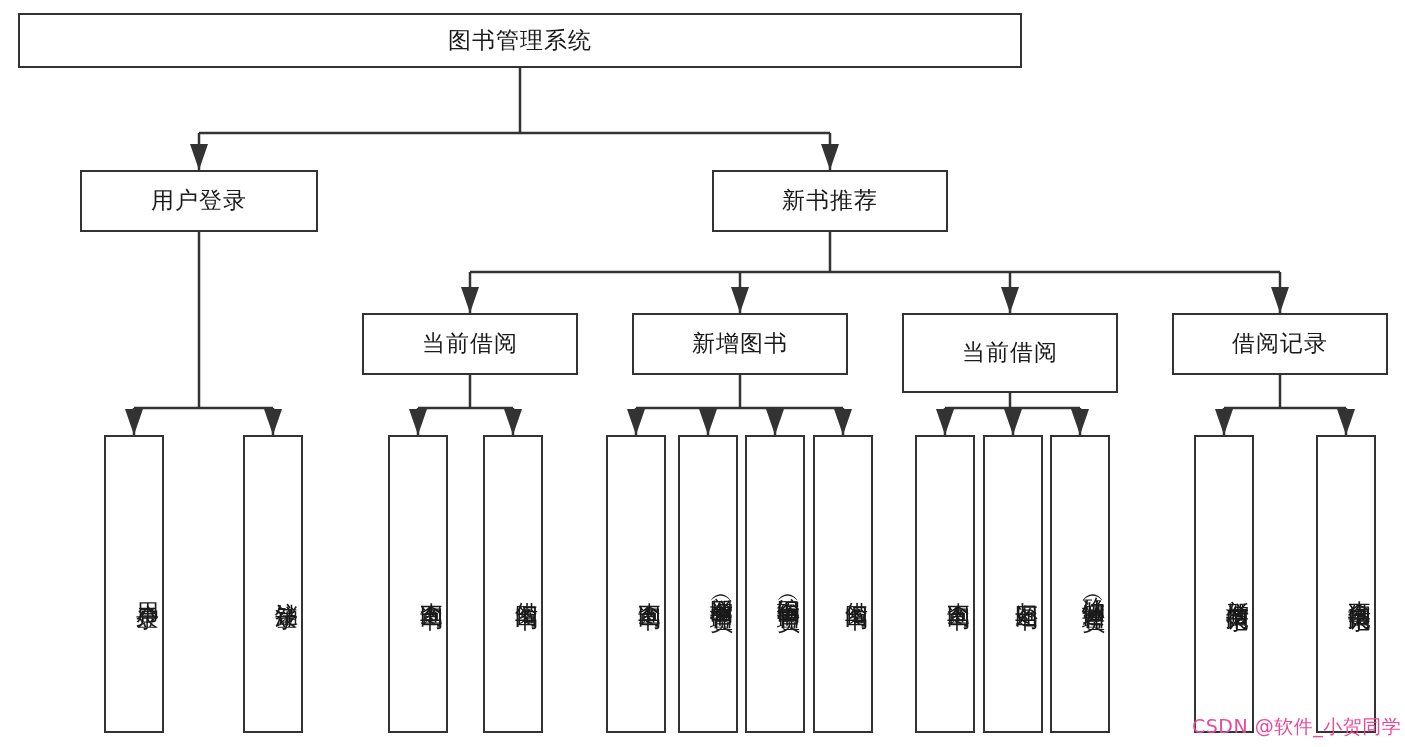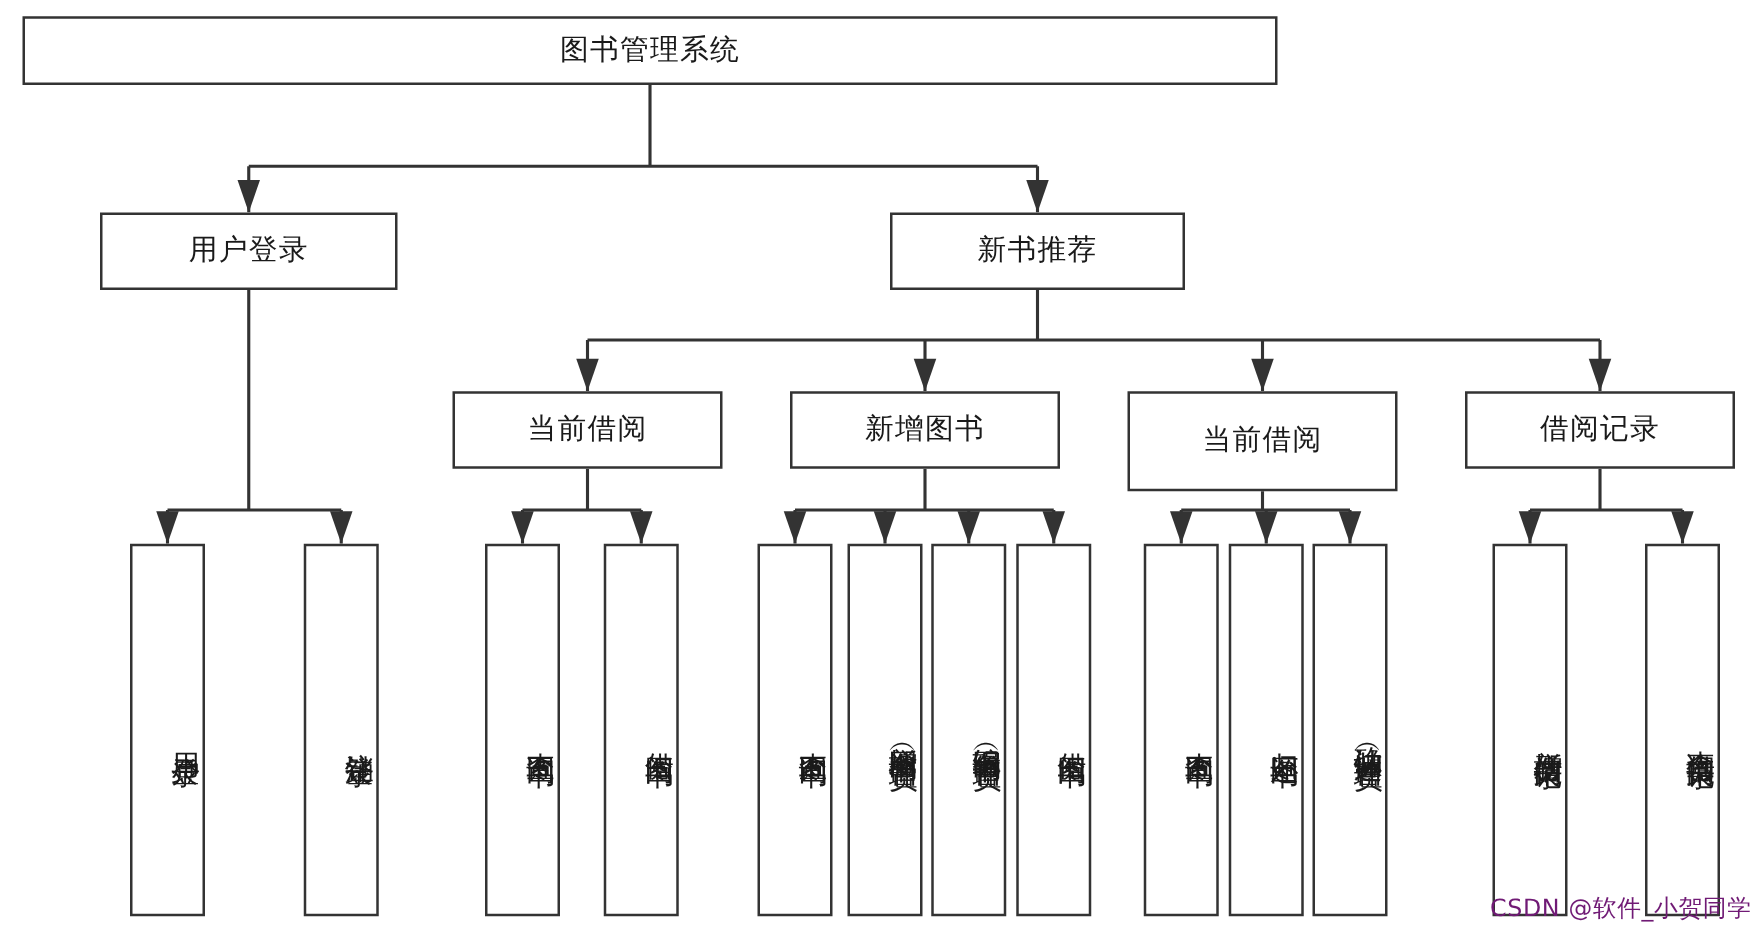--- a/index.html
+++ b/index.html
@@ -52,21 +52,21 @@
   }
   .node.vert .vtext {
     writing-mode: vertical-rl;
     text-orientation: upright;
     display: block;
     white-space: nowrap;
   }
   .watermark {
     position: absolute;
     font-size: 19px;
-    color: #701a75;
+    color: #ec4899;
     white-space: nowrap;
     letter-spacing: 0.5px;
   }
 </style>
 </head>
 <body>
 
 <div id="diagram">
   <svg id="edges" viewBox="0 0 1405 747">
       <line x1="520" y1="68" x2="520" y2="133" stroke="#333333" stroke-width="2.5"></line>

